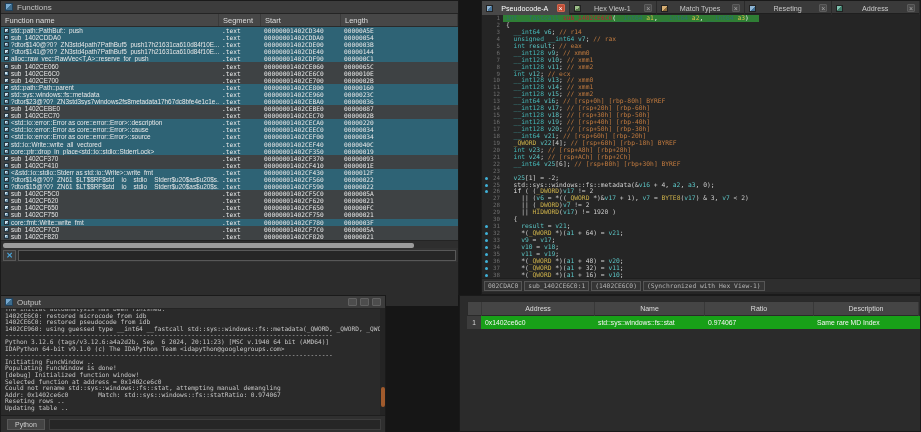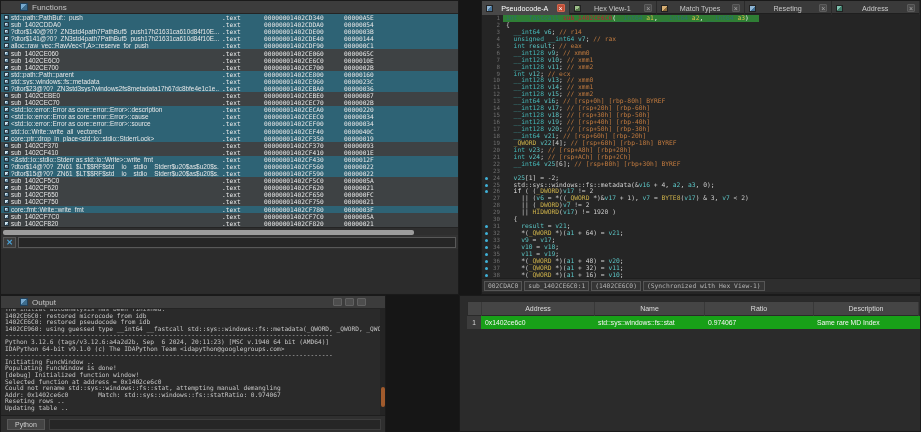--- a/index.html
+++ b/index.html
@@ -2,21 +2,21 @@
 <html><head>
 <meta charset="utf-8">
 <style>
   * { margin:0; padding:0; box-sizing:border-box; }
   html,body { width:921px; height:432px; overflow:hidden; }
   body { background:#161616; font-family:"Liberation Sans", sans-serif; position:relative; color:#d0d0d0; }
   .panel { position:absolute; background:#2b2b2b; border:1px solid #1a1a1a; }
 
   
   .titlebar { height:13px; background:#3c3c3c; display:flex; align-items:center; gap:4px;
-              padding:0 19px; border-bottom:1px solid #242424; }
+              padding:0 4px; border-bottom:1px solid #242424; }
   .titlebar .wicon { width:8px; height:8px; background:linear-gradient(135deg,#77a9cf 50%,#3d6c8d 50%);
                      border:1px solid #20405a; flex:0 0 auto; }
   .titlebar .wtitle { font-size:8px; color:#c4c4c4; }
   .titlebar .winbtns { margin-left:auto; display:flex; gap:3px; }
   .titlebar .winbtn { width:9px; height:8px; background:#4d4d4d; border:1px solid #616161; border-radius:1px; }
 
   
   #functions { left:0; top:0; width:459px; height:295px; }
   .fn-header { display:grid; grid-template-columns:218px 42px 80px 1fr; height:13px;
                background:#474747; border-bottom:1px solid #2a2a2a; align-items:center; }
@@ -96,20 +96,26 @@
                     white-space:nowrap; overflow:hidden; }
   .rift-row .rnum { background:#3c3c3c; color:#ddd; text-align:center; padding-left:0; font-size:6.5px; }
 </style>
 </head>
 <body>
 
 <div class="panel" id="functions">
   <div class="titlebar">
     <span class="wicon"></span>
     <span class="wtitle">Functions</span>
+  </div>
+  <div class="fn-header">
+    <span>Function name</span>
+    <span>Segment</span>
+    <span>Start</span>
+    <span>Length</span>
   </div>
   <div id="fn-rows">
       <div class="fn-row sel">
         <span class="fn-cell name">
           <i class="fico"></i>
           <span>std::path::PathBuf::_push</span>
         </span>
         <span class="fn-cell mono">.text</span>
         <span class="fn-cell mono">00000001402CD340</span>
         <span class="fn-cell mono">00000A5E</span>

